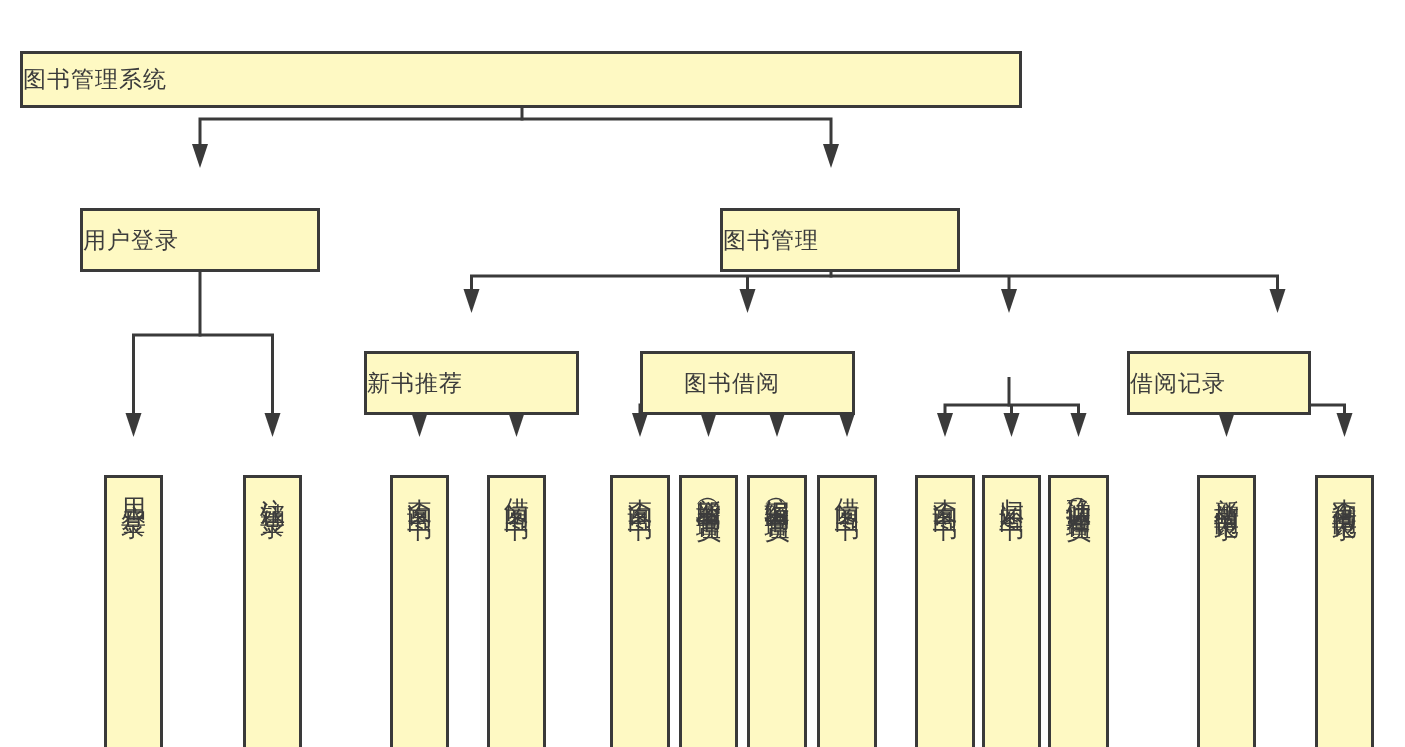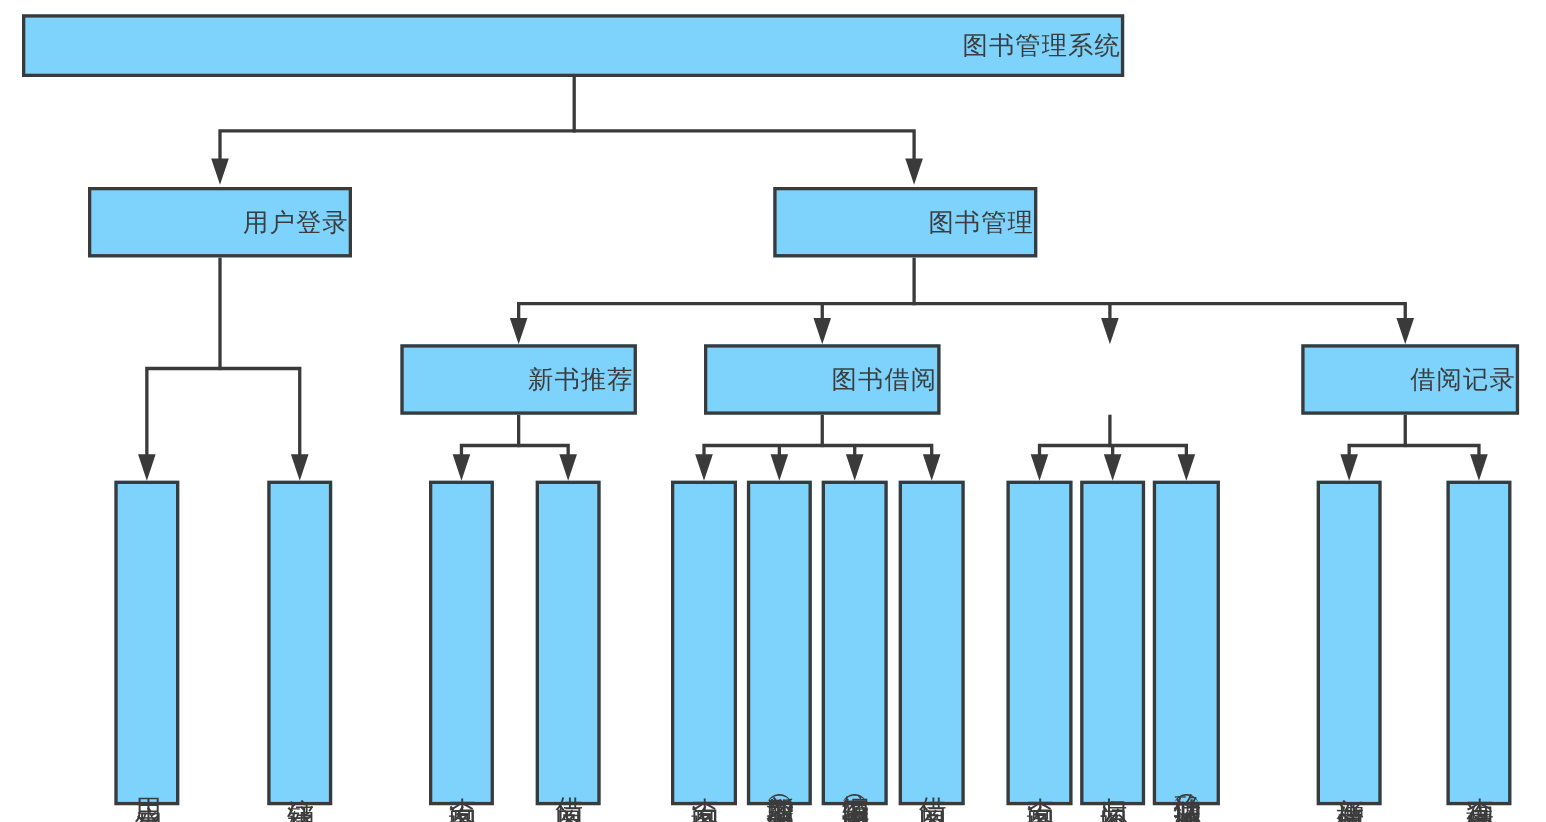--- a/index.html
+++ b/index.html
@@ -9,22 +9,22 @@
     font-family: "Liberation Sans", "DejaVu Sans", sans-serif;
     overflow: hidden;
   }
   #stage { position: relative; width: 1405px; height: 747px; background: var(--background, #ffffff); }
   #connectors { position: absolute; left: 0; top: 0; width: 1405px; height: 747px; color: var(--line, #3a3a3a); }
   #connectors path { stroke: currentColor; stroke-width: 3; fill: none; }
   #connectors polygon { fill: currentColor; stroke: none; }
   .box {
     position: absolute; box-sizing: border-box;
     border: 3px solid var(--line, #3a3a3a);
-    background: #7dd3fc; color: var(--text, #3c3c3c);
-    display: flex; align-items: center; justify-content: flex-end;
+    background: #fef9c3; color: var(--text, #3c3c3c);
+    display: flex; align-items: center; justify-content: flex-start; margin-top: 38px;
   }
   .hbox { font-size: 23px; letter-spacing: 1px; white-space: nowrap; }
   .vbox {
     writing-mode: vertical-rl; text-orientation: mixed;
     font-size: 25px; letter-spacing: 6px; line-height: 1;
   }
   .watermark {
     position: absolute; right: 6px; bottom: 4px;
     font-size: 20px; color: var(--watermark, #b3b3b3);
     letter-spacing: 0.5px; white-space: nowrap;
@@ -90,31 +90,31 @@
     </g>
   </svg>
 
   <div class="box hbox" style="left:20px; top:13px; width:1002px; height:57px;">
     <span>图书管理系统</span>
   </div>
 
   <div class="box hbox" style="left:80px; top:170px; width:240px; height:64px;">
     <span>用户登录</span>
   </div>
-  <div class="box hbox" style="left:703px; top:170px; width:240px; height:64px;">
+  <div class="box hbox" style="left:720px; top:170px; width:240px; height:64px;">
     <span>图书管理</span>
   </div>
 
   <div class="box hbox" style="left:364px; top:313px; width:215px; height:64px;">
     <span>新书推荐</span>
   </div>
   <div class="box hbox" style="left:640px; top:313px; width:215px; height:64px;padding-left:41px;">
     <span>图书借阅</span>
   </div>
-  <div class="box hbox" style="left:1183px; top:313px; width:198px; height:64px;">
+  <div class="box hbox" style="left:1127px; top:313px; width:184px; height:64px;">
     <span>借阅记录</span>
   </div>
 
   <div class="box vbox" style="left:104px; top:437px; width:59px; height:295px;">
     <span>用户登录</span>
   </div>
   <div class="box vbox" style="left:243px; top:437px; width:59px; height:295px;">
     <span>注销登录</span>
   </div>
 

